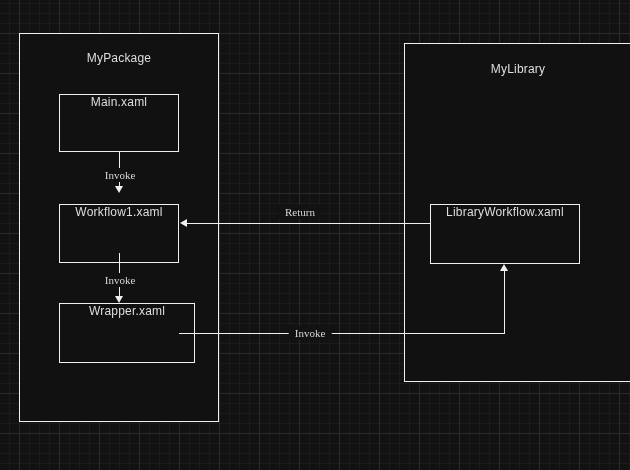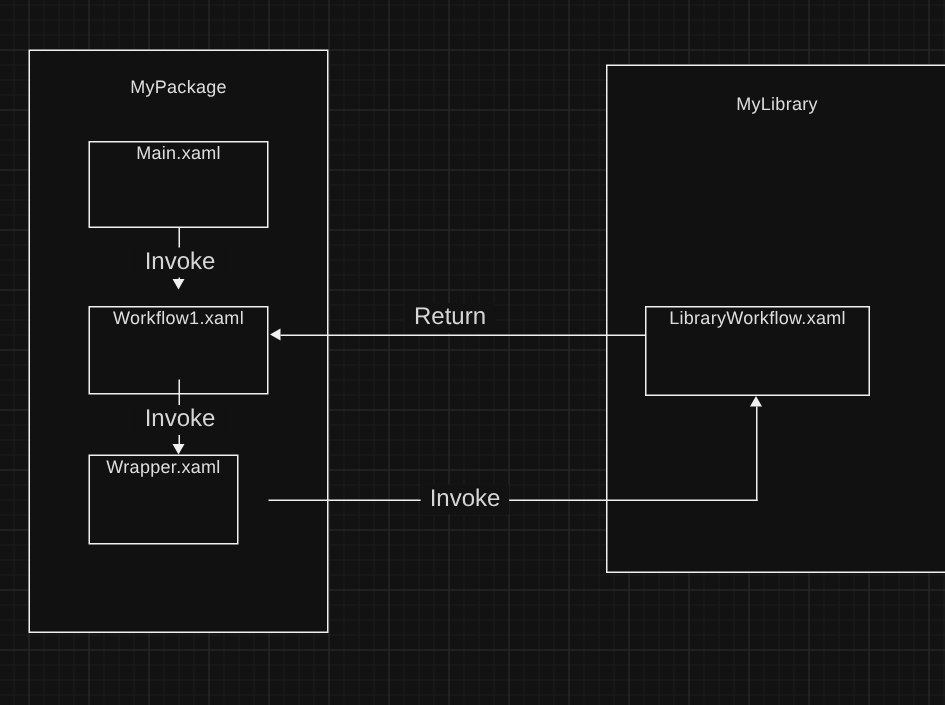--- a/index.html
+++ b/index.html
@@ -49,38 +49,39 @@
     justify-content: center;
   }
   .node-label {
     color: #dedede;
     font-size: 12px;
     letter-spacing: 0.2px;
     white-space: nowrap;
   }
   .node-main      { left: 59px;  top: 94px;  width: 120px; height: 58px; }
   .node-workflow1 { left: 59px;  top: 204px; width: 120px; height: 59px; }
-  .node-wrapper   { left: 59px;  top: 303px; width: 100px; height: 60px; }
+  .node-wrapper   { left: 59px;  top: 303px; width: 136px; height: 60px; }
   .node-libwf     { left: 430px; top: 204px; width: 150px; height: 60px; }
 
   
   .edge-line { position: absolute; background: #f0f0f0; }
   .edge-line.v { width: 1px; }
   .edge-line.h { height: 1px; }
   .arrow { position: absolute; width: 0; height: 0; }
   .arrow-down  { border-left: 4px solid transparent; border-right: 4px solid transparent; border-top: 7px solid #f0f0f0; }
   .arrow-up    { border-left: 4px solid transparent; border-right: 4px solid transparent; border-bottom: 7px solid #f0f0f0; }
   .arrow-left  { border-top: 4px solid transparent; border-bottom: 4px solid transparent; border-right: 7px solid #f0f0f0; }
   .edge-label {
     position: absolute;
     transform: translate(-50%, -50%);
     color: #d6d6d6;
-    font-size: 16px;
+    font-size: 11px;
     padding: 1px 6px;
     white-space: nowrap;
+    font-family: Liberation Serif, serif;
   }
   .edge-label.on-shape { background: #111111; }
   .edge-label.on-grid  { background: #121212; }
 
   
   .e1-line  { left: 119px; top: 152px; height: 35px; }
   .e1-arrow { left: 115px; top: 186px; }
   .e1-label { left: 120px; top: 175px; }
 
   .e2-line  { left: 119px; top: 253px; height: 44px; }

